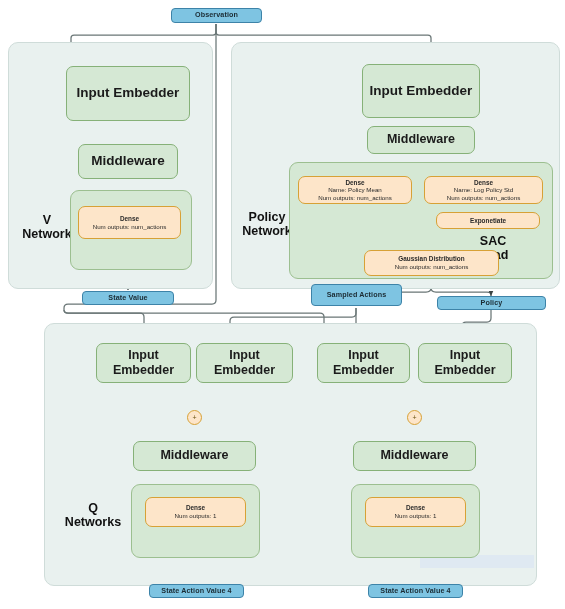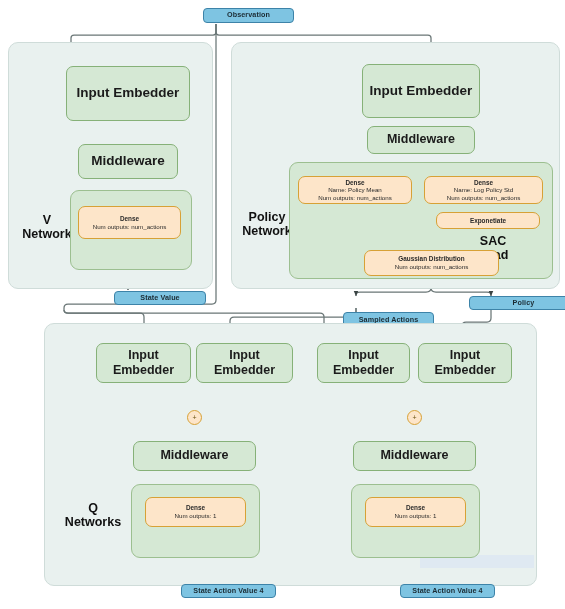--- a/index.html
+++ b/index.html
@@ -73,21 +73,20 @@
   .label-mid {
     font-weight: bold;
     font-size: 12.5px;
     color: #1b1b1b;
   }
   .label-io {
     font-weight: bold;
     font-size: 7.2px;
     color: #1b2b33;
     letter-spacing: .1px;
-    margin-left: 32px;
   }
   .dense-text {
     font-size: 6.2px;
     color: #2a2a2a;
     padding: 2px 3px;
   }
   .dense-text .t1 {
     font-weight: bold;
     font-size: 6.4px;
     display: block;
@@ -255,21 +254,21 @@
     </span>
   </div>
 
   <div class="node orange" style="left:364px; top:250px; width:135px; height:26px;">
     <span class="dense-text">
       <span class="t1">Gaussian Distribution</span>
       <span class="t2">Num outputs: num_actions</span>
     </span>
   </div>
 
-  <div class="node blue label-io" style="left:311px; top:312px; width:91px; height:16px;">
+  <div class="node blue label-io" style="left:311px; top:284px; width:91px; height:22px;">
     <span>Sampled Actions</span>
   </div>
 
   <div class="node blue label-io" style="left:437px; top:296px; width:109px; height:14px;">
     <span>Policy</span>
   </div>
 
   <div class="container-outer" style="position:absolute; left:44px; top:323px; width:491px; height:261px;"></div>
   <div class="sel-band" style="left:420px; top:555px; width:114px; height:13px;"></div>
   <div class="group-caption" style="left:62px; top:501px; width:62px;">Q

